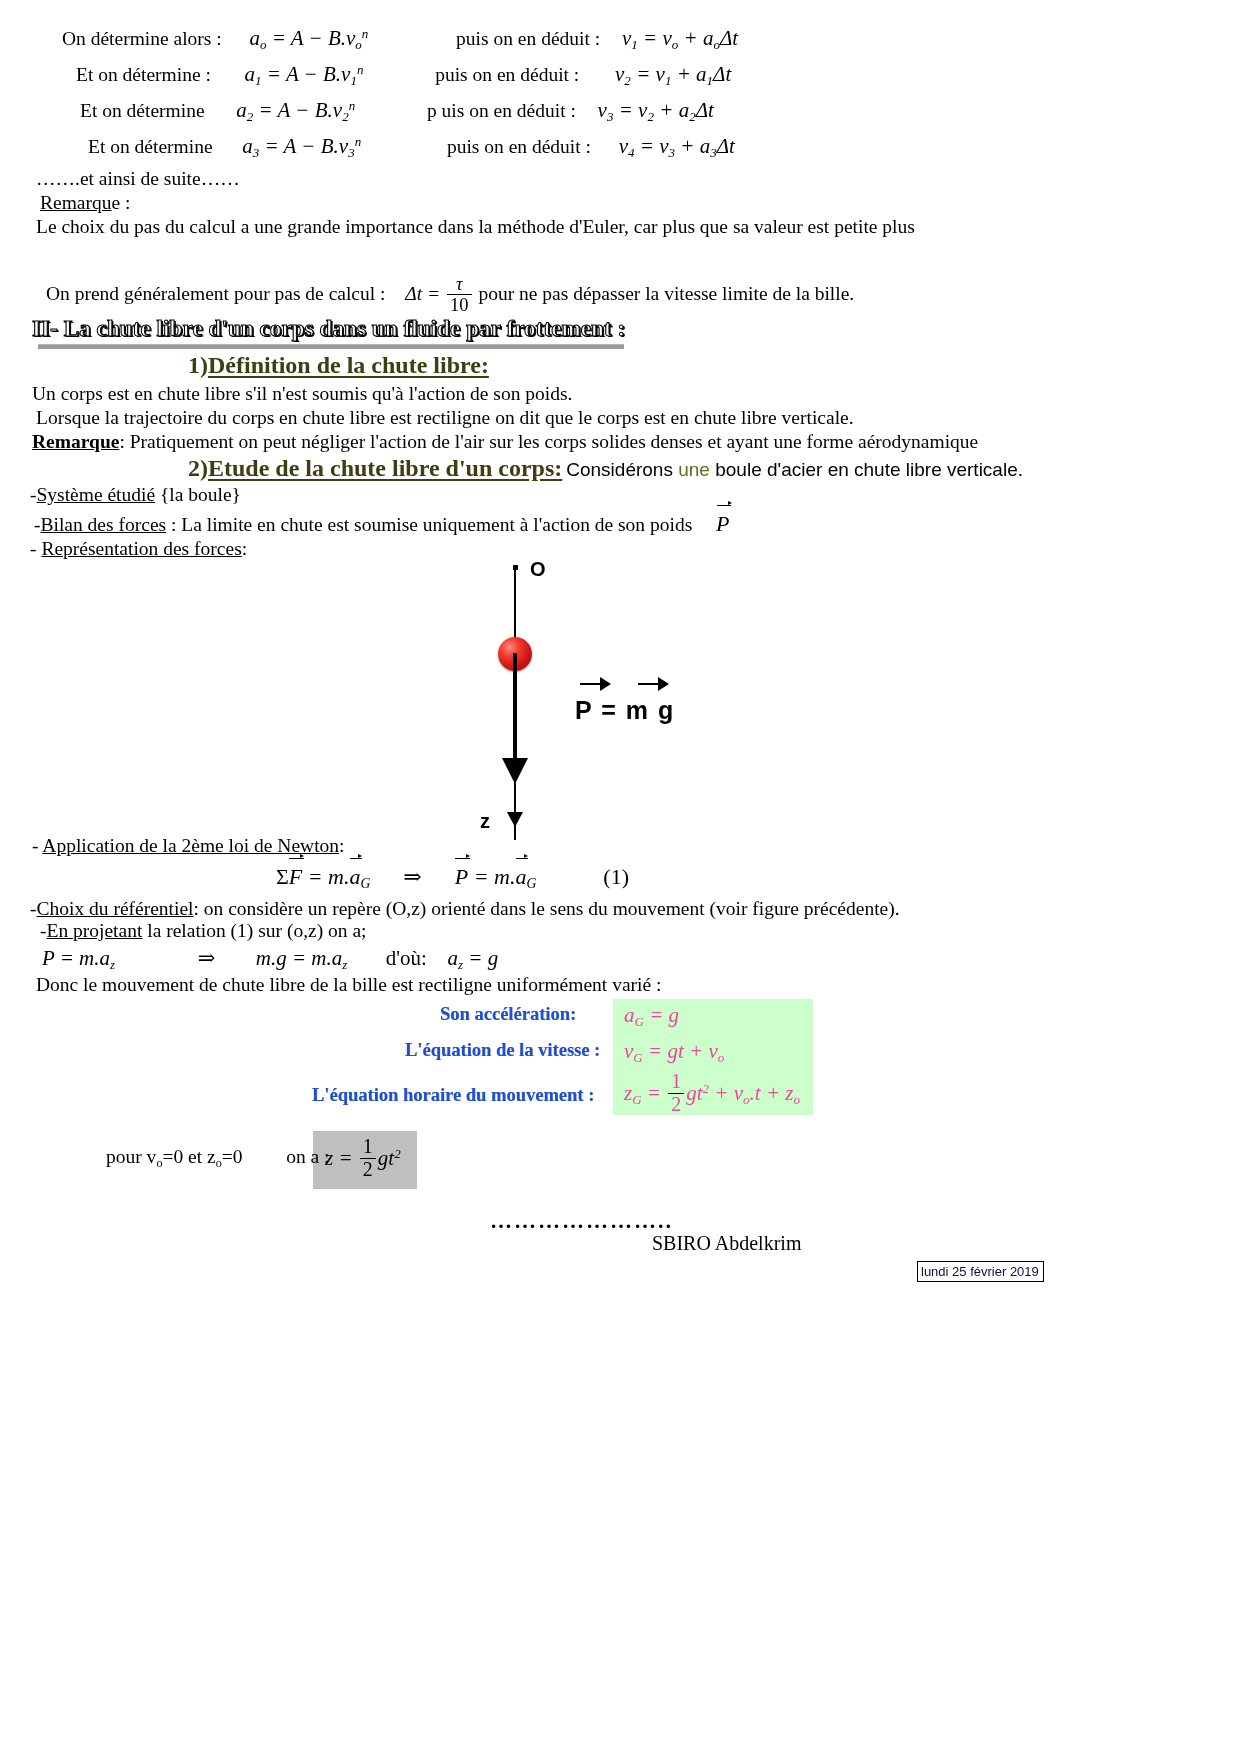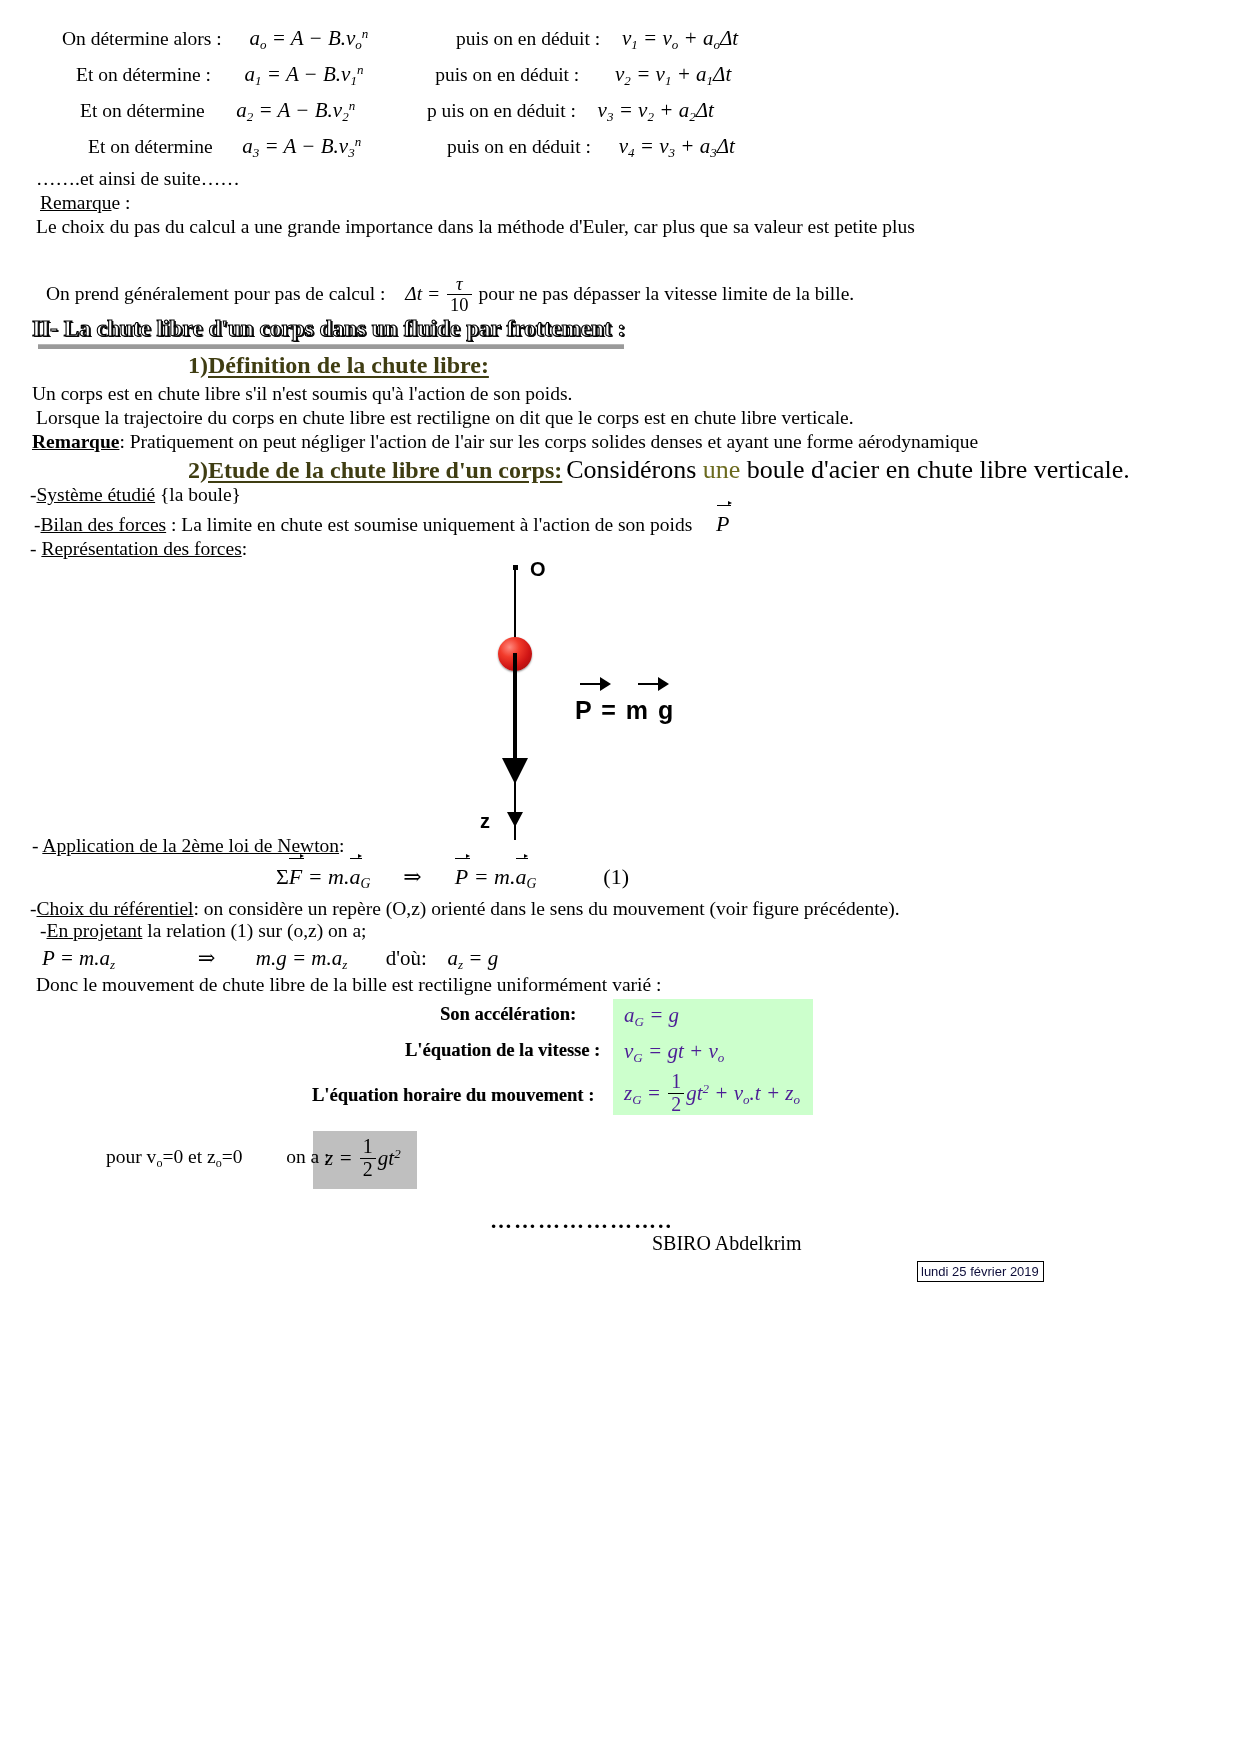--- a/index.html
+++ b/index.html
@@ -196,29 +196,29 @@
     position: absolute;
     background: #ccffcc;
   }
   .gray-box {
     position: absolute;
     background: #bfbfbf;
   }
   .boxed-eq {
     position: absolute;
     font-size: 21px;
-    color: #4c1d95;
+    color: #ec4899;
     white-space: nowrap;
   }
   .label-ser {
     position: absolute;
     font-family: "Liberation Serif", "DejaVu Serif", serif;
     font-weight: bold;
     font-size: 18.5px;
-    color: #000000;
+    color: #1d4ed8;
     white-space: nowrap;
     text-shadow: 0.4px 0.4px 0 rgba(0,0,0,0.35);
   }
 
   
   .dots {
     position: absolute;
     font-size: 22px;
     letter-spacing: 2px;
     font-weight: bold;
@@ -308,21 +308,21 @@
     <span class="num">1)</span><span class="ttl">Définition de la chute libre:</span>
   </div>
   <div class="para" style="left:32px; top:381px; width:1180px;">Un corps est en chute libre s'il n'est soumis qu'à l'action de son poids.</div>
   <div class="para" style="left:36px; top:405px; width:1180px;">Lorsque la trajectoire du corps en chute libre est rectiligne on dit que le corps est en chute libre verticale.</div>
   <div class="para" style="left:32px; top:429px; width:1190px;">
     <b class="u">Remarque</b><span>: Pratiquement on peut négliger l'action de l'air sur les corps solides denses et ayant une forme aérodynamique</span>
   </div>
 
   <div style="position:absolute; left:188px; top:455px; white-space:nowrap;">
     <span class="olive-head" style="position:static;"><span class="num">2)</span><span class="ttl">Etude de la chute libre d'un corps:</span></span>
-    <span style="font-size:26px; font-family:Liberation Serif, serif;">
+    <span style="font-size:19px; font-family:Liberation Sans, sans-serif;">
       <span>Considérons</span>
       <span class="olive-word">une</span>
       <span>boule d'acier en chute libre verticale.</span>
     </span>
   </div>
 
   <div class="para" style="left:30px; top:482px;">
     <span>-</span><span class="u">Système étudié</span>
     <span>{la boule}</span>
   </div>

